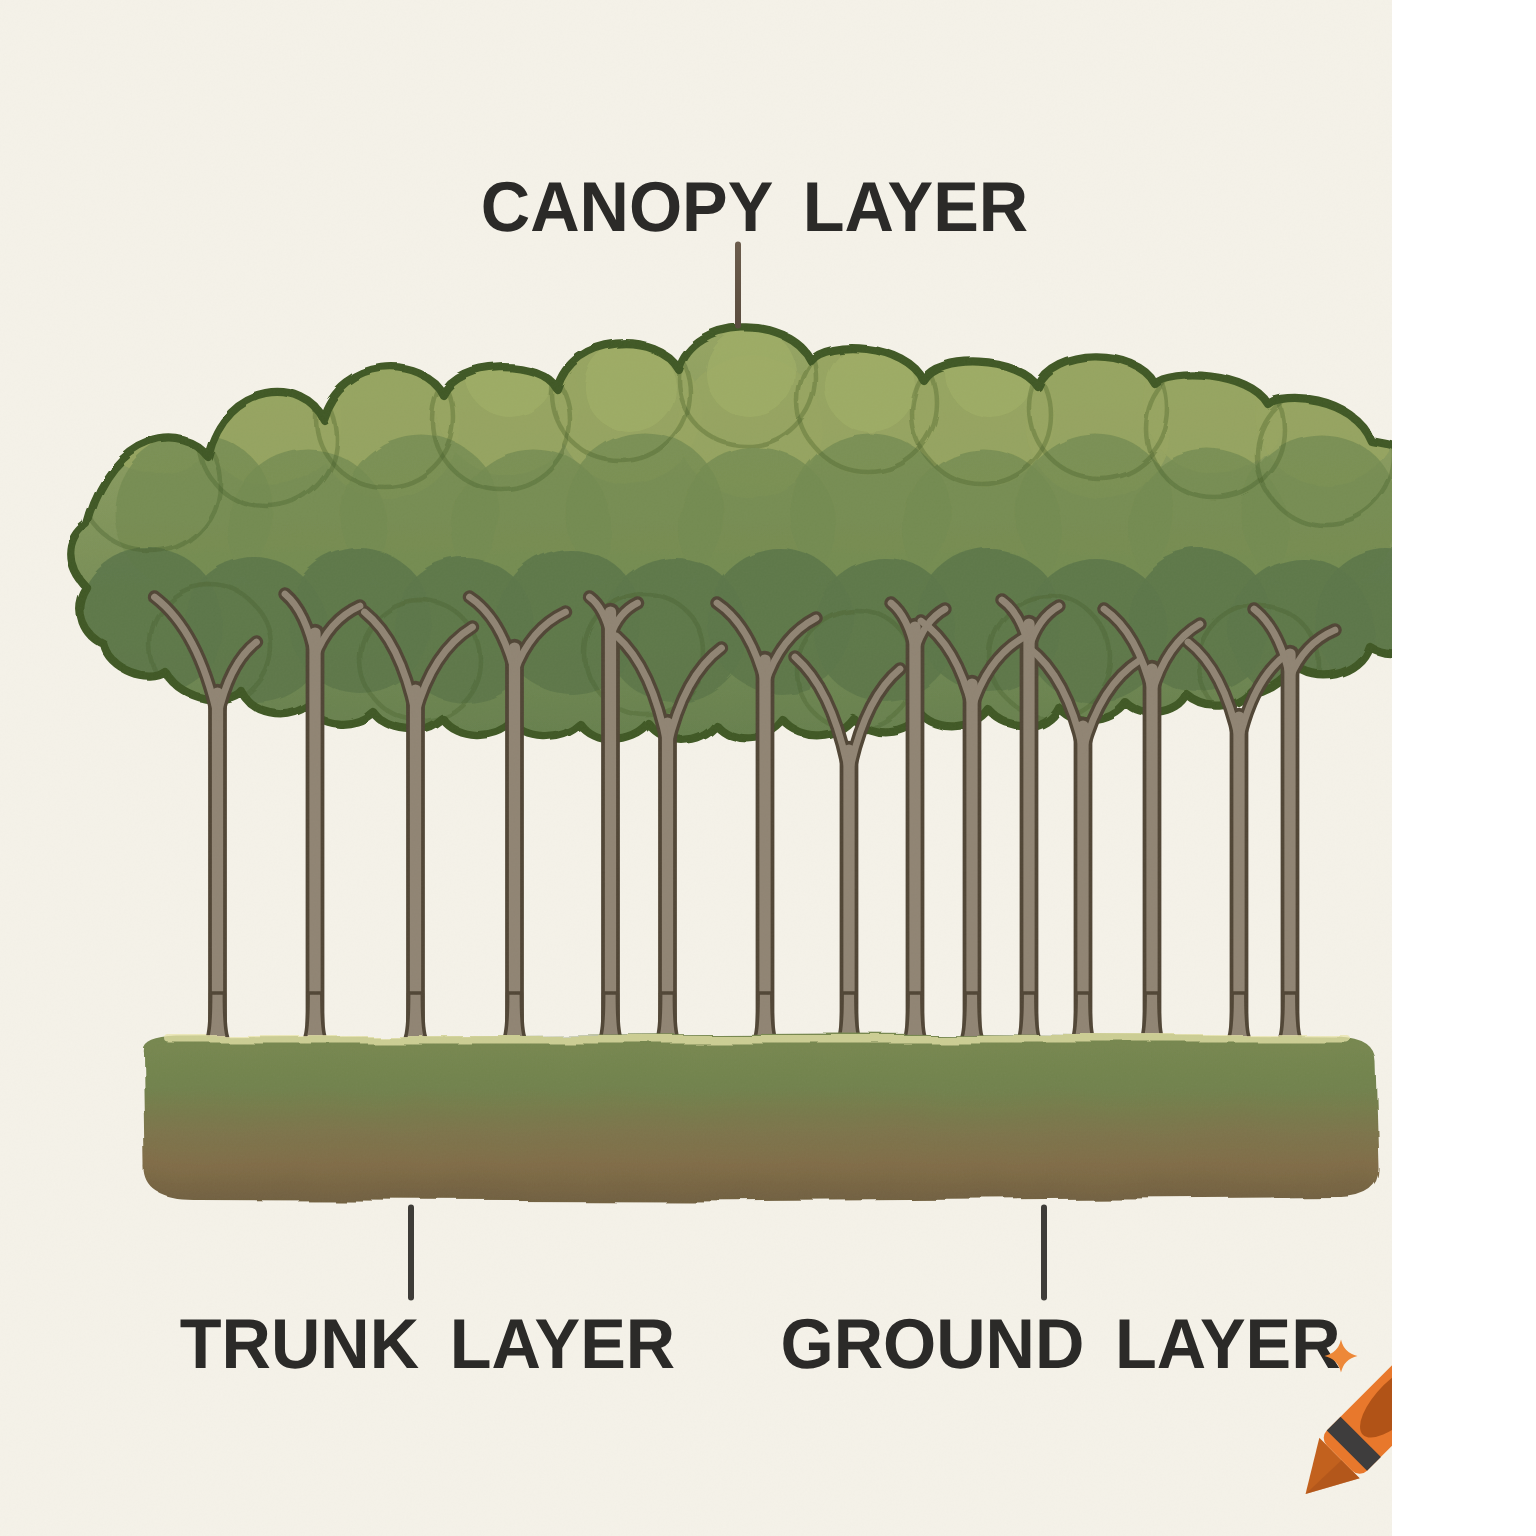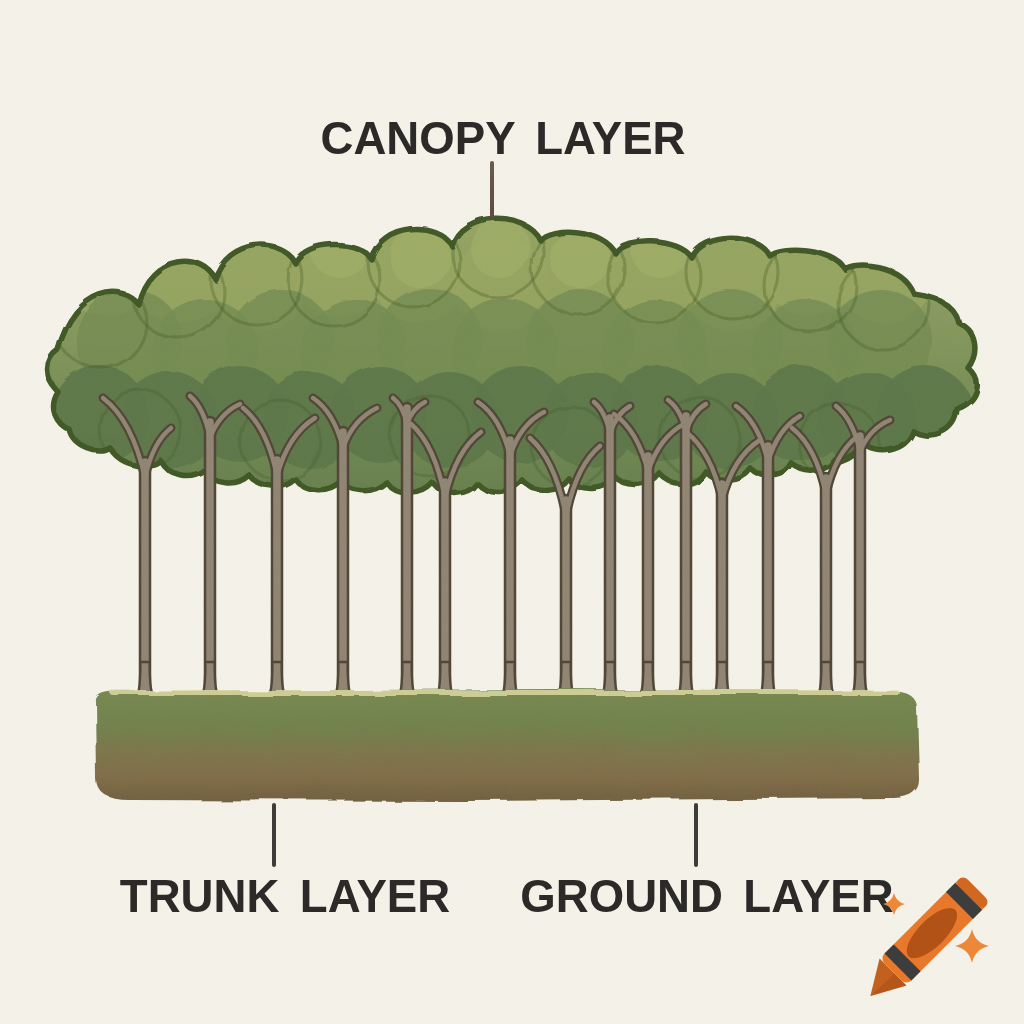--- a/index.html
+++ b/index.html
@@ -1,18 +1,18 @@
 <!DOCTYPE html>
 <html style="--background: #f6f3ea; --label-text: #2b2a28; --pointer-dark: #3e3c38; --pointer-brown: #5a4c3e; --canopy-light: #96a55e; --canopy-mid: #72894f; --canopy-dark: #5a7546; --canopy-outline: #3d5621; --trunk-fill: #8f8372; --trunk-outline: #4e4333; --grass-green: #6f814b; --soil-brown: #7f6b45; --ground-highlight: #e9e6ab; --crayon-orange: #e8782c; --crayon-dark-orange: #b15317; --crayon-stripe: #3e3d3d; --crayon-tip: #c2611e; --sparkle-orange: #ed8838;"><head>
 <meta charset="utf-8">
 <style>
   html,body{margin:0;padding:0;}
   .stage{
     position:relative;
-    width:1024px;height:1024px;
+    width:928px;height:1024px;
     background:var(--background,#f6f3ea);
     overflow:hidden;
     font-family:"Liberation Sans",sans-serif;
   }
   .scene{position:absolute;left:0;top:0;}
   .label{
     position:absolute;
     transform:translateX(-50%) scaleX(0.97);
     transform-origin:center top;
     font-weight:700;

